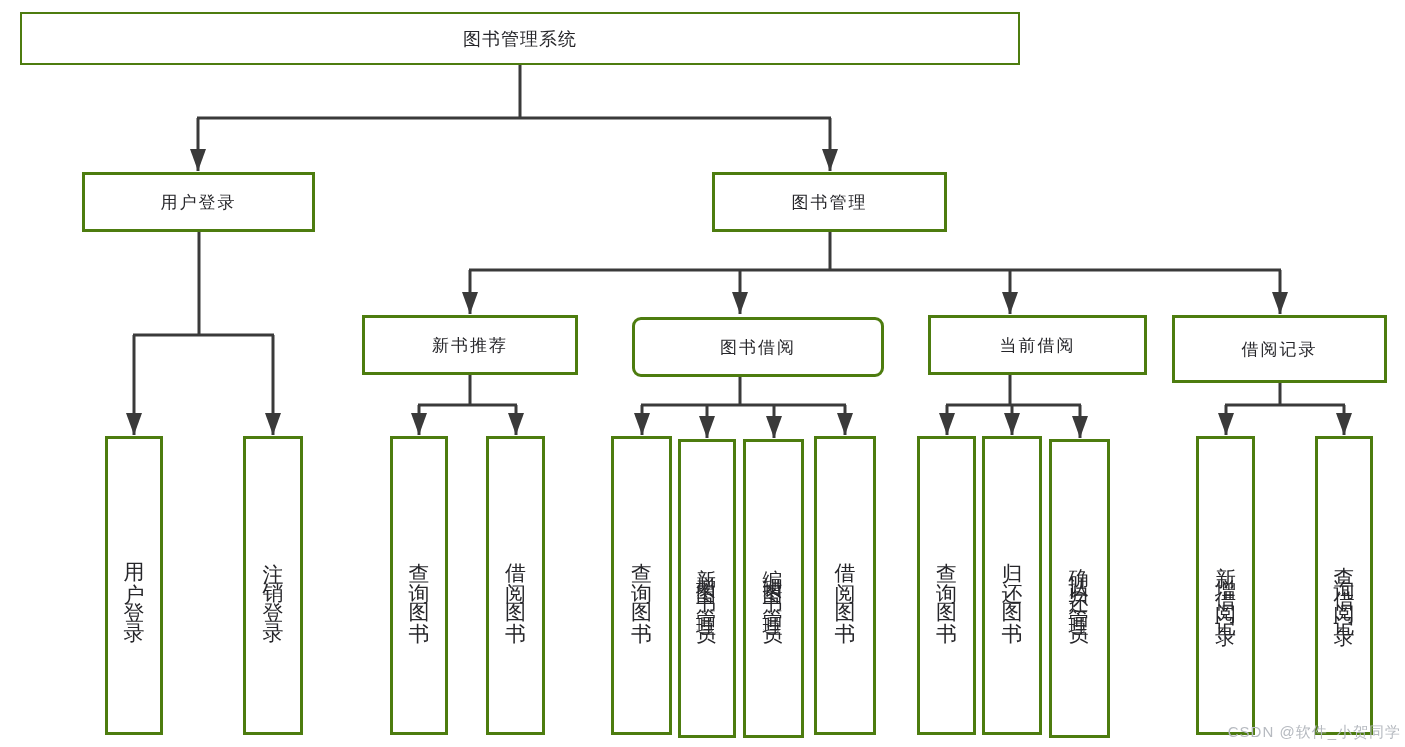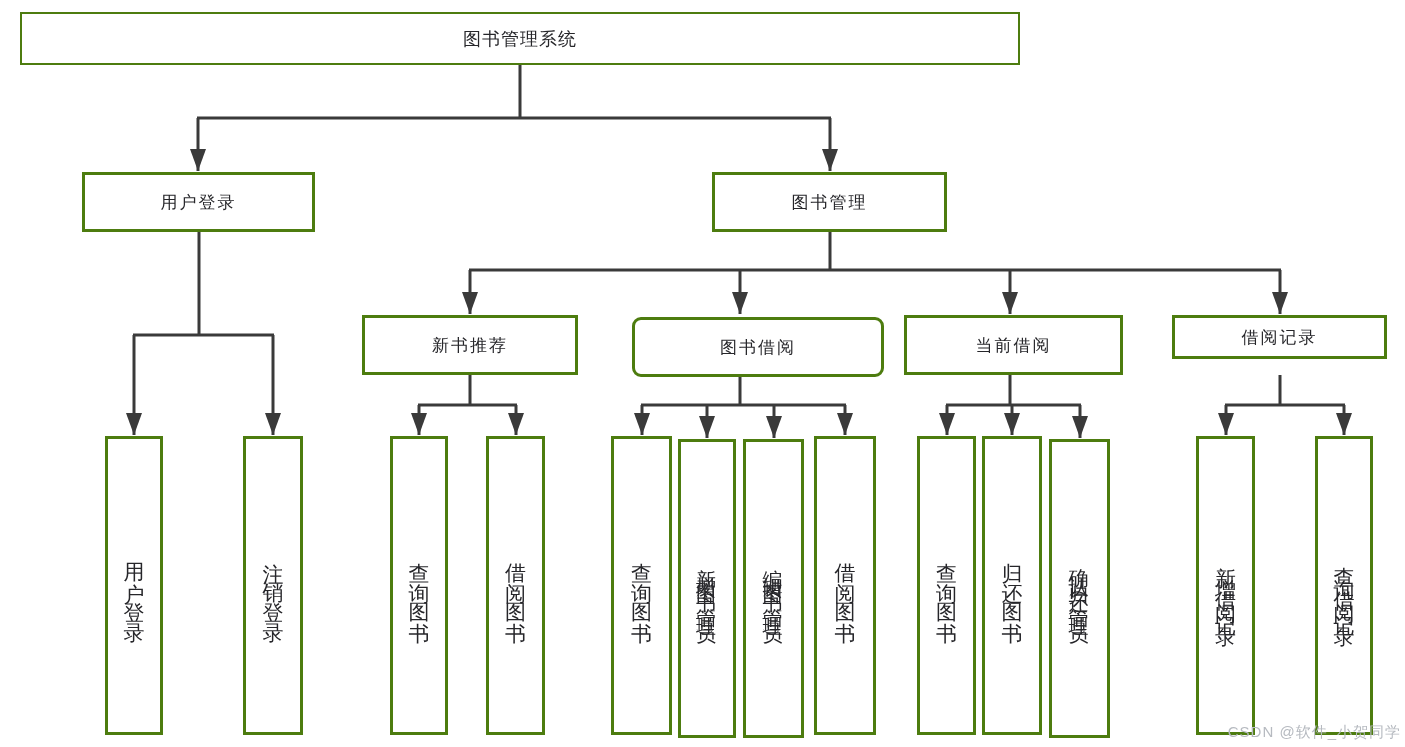--- a/index.html
+++ b/index.html
@@ -101,24 +101,24 @@
   <div class="node" style="left:362px;top:315px;width:216px;height:60px;">
     <span>新书推荐</span>
   </div>
 
   <div class="node" style="left:712px;top:172px;width:235px;height:60px;">
     <span>图书管理</span>
   </div>
   <div class="node" style="left:632px;top:317px;width:252px;height:60px;border-radius:9px;">
     <span>图书借阅</span>
   </div>
-  <div class="node" style="left:904px;top:315px;width:219px;height:60px;">
+  <div class="node" style="left:928px;top:315px;width:219px;height:60px;">
     <span>当前借阅</span>
   </div>
-  <div class="node" style="left:1172px;top:315px;width:215px;height:44px;">
+  <div class="node" style="left:1172px;top:315px;width:215px;height:68px;">
     <span>借阅记录</span>
   </div>
 
   <div class="node leaf len4" style="left:105px;top:436px;width:58px;height:299px;">
     <span>用户登录</span>
   </div>
   <div class="node leaf len4" style="left:243px;top:436px;width:60px;height:299px;">
     <span>注销登录</span>
   </div>
 

